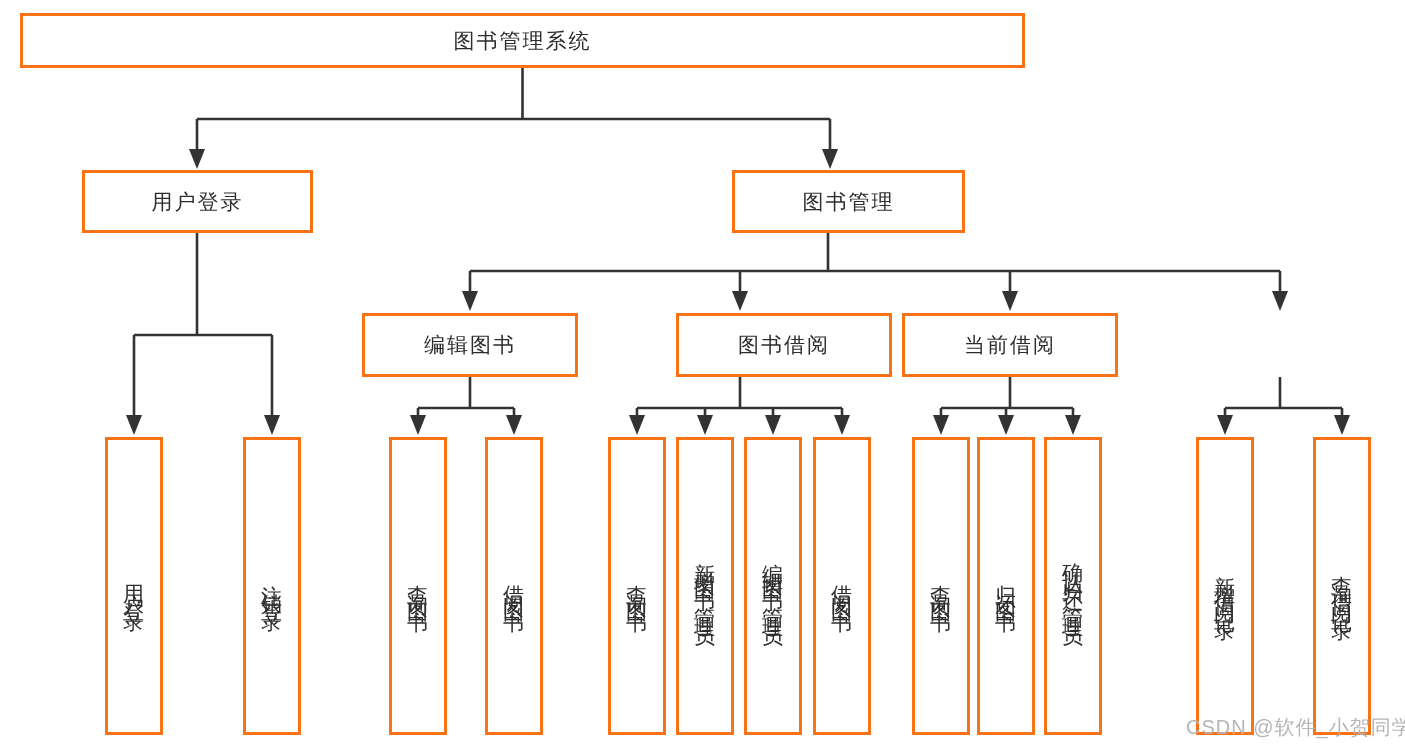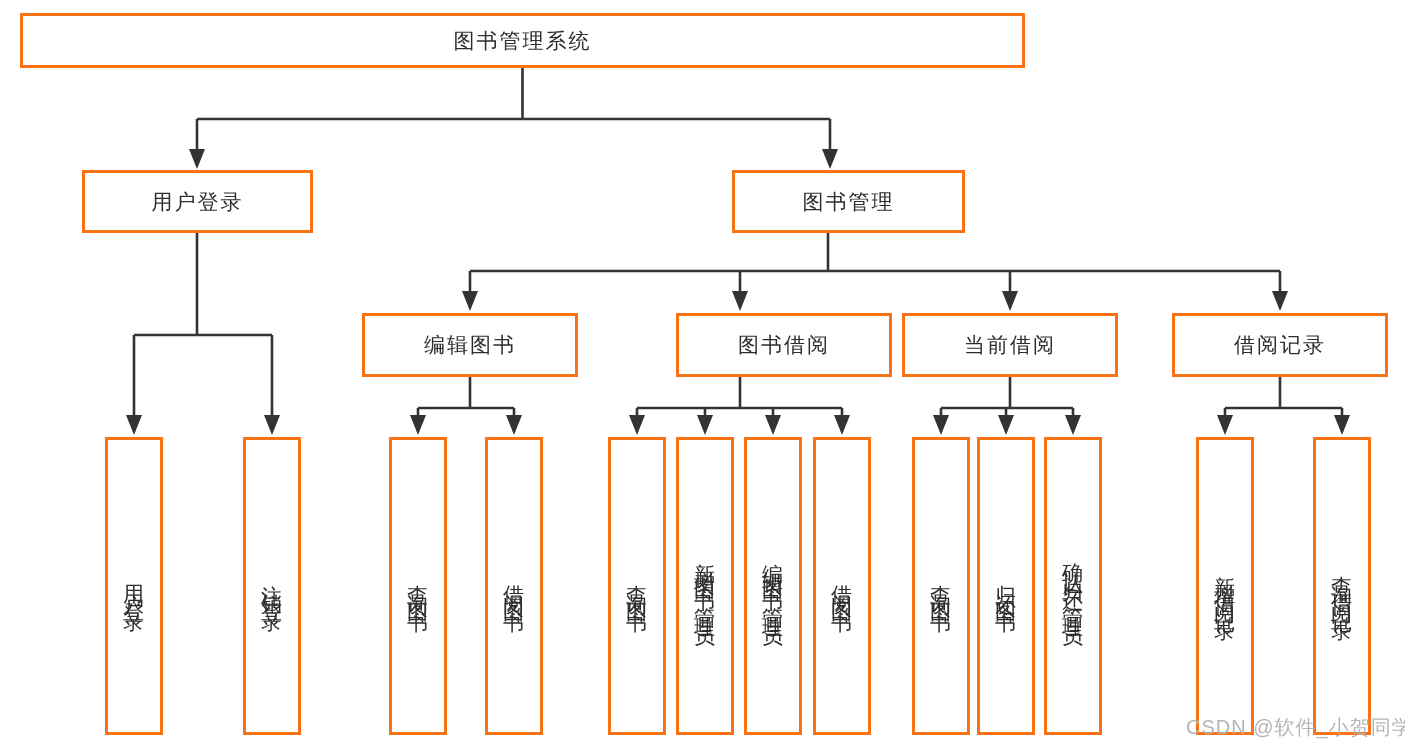--- a/index.html
+++ b/index.html
@@ -111,23 +111,20 @@
 
   <div class="node h-node" style="left:362px; top:313px; width:216px; height:64px;">
     <span>编辑图书</span>
   </div>
   <div class="node h-node" style="left:632px; top:313px; width:216px; height:64px;margin-left:44px;">
     <span>图书借阅</span>
   </div>
   <div class="node h-node" style="left:902px; top:313px; width:216px; height:64px;">
     <span>当前借阅</span>
   </div>
-  <div class="node h-node" style="left:1172px; top:313px; width:216px; height:64px;">
-    <span>借阅记录</span>
-  </div>
 
   <div class="node v-node" style="left:105px; top:437px; width:58px; height:298px;">
     <span class="vtext">用户登录</span>
   </div>
   <div class="node v-node" style="left:243px; top:437px; width:58px; height:298px;">
     <span class="vtext">注销登录</span>
   </div>
 
   <div class="node v-node" style="left:389px; top:437px; width:58px; height:298px;">
     <span class="vtext">查询图书</span>

